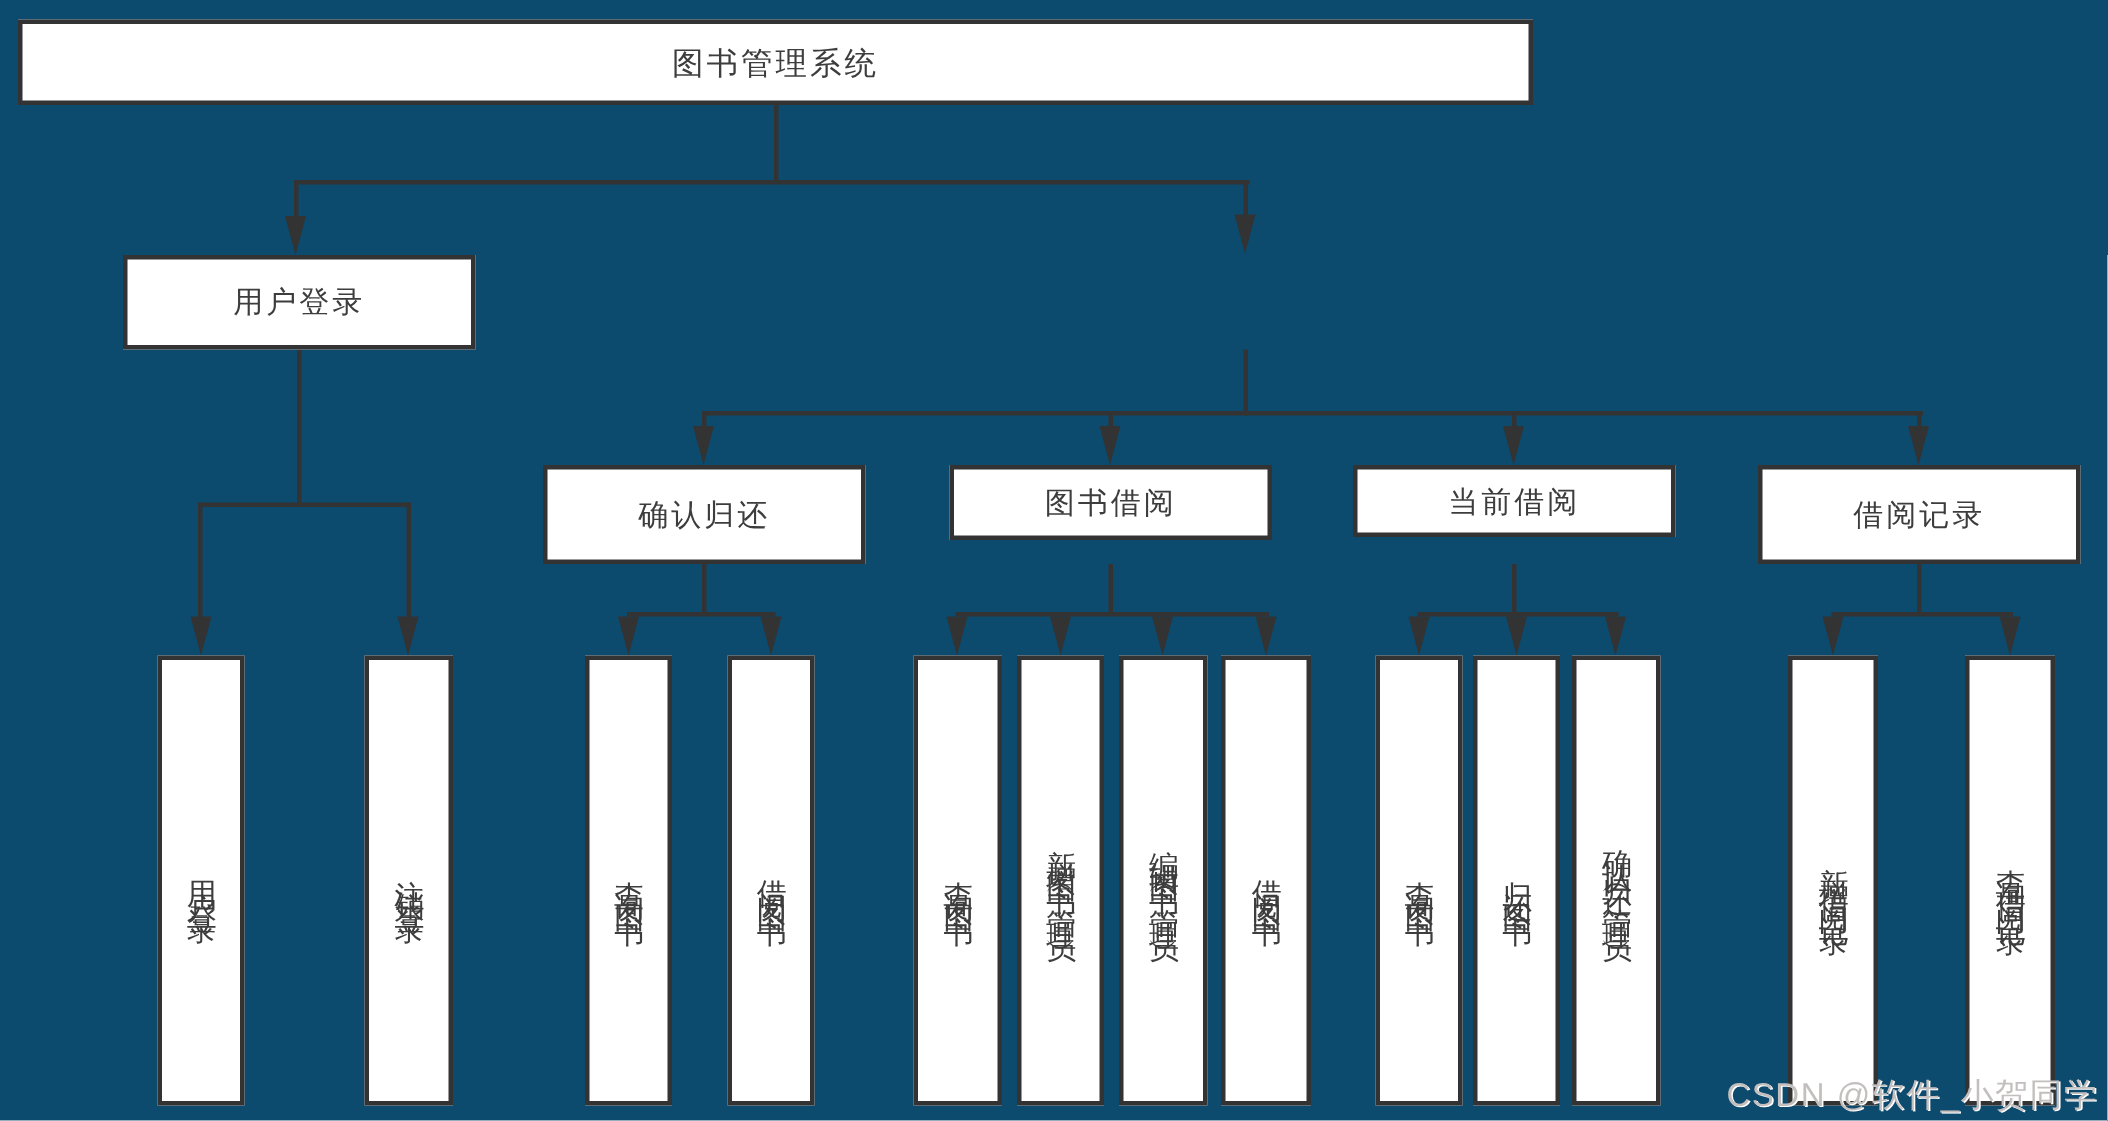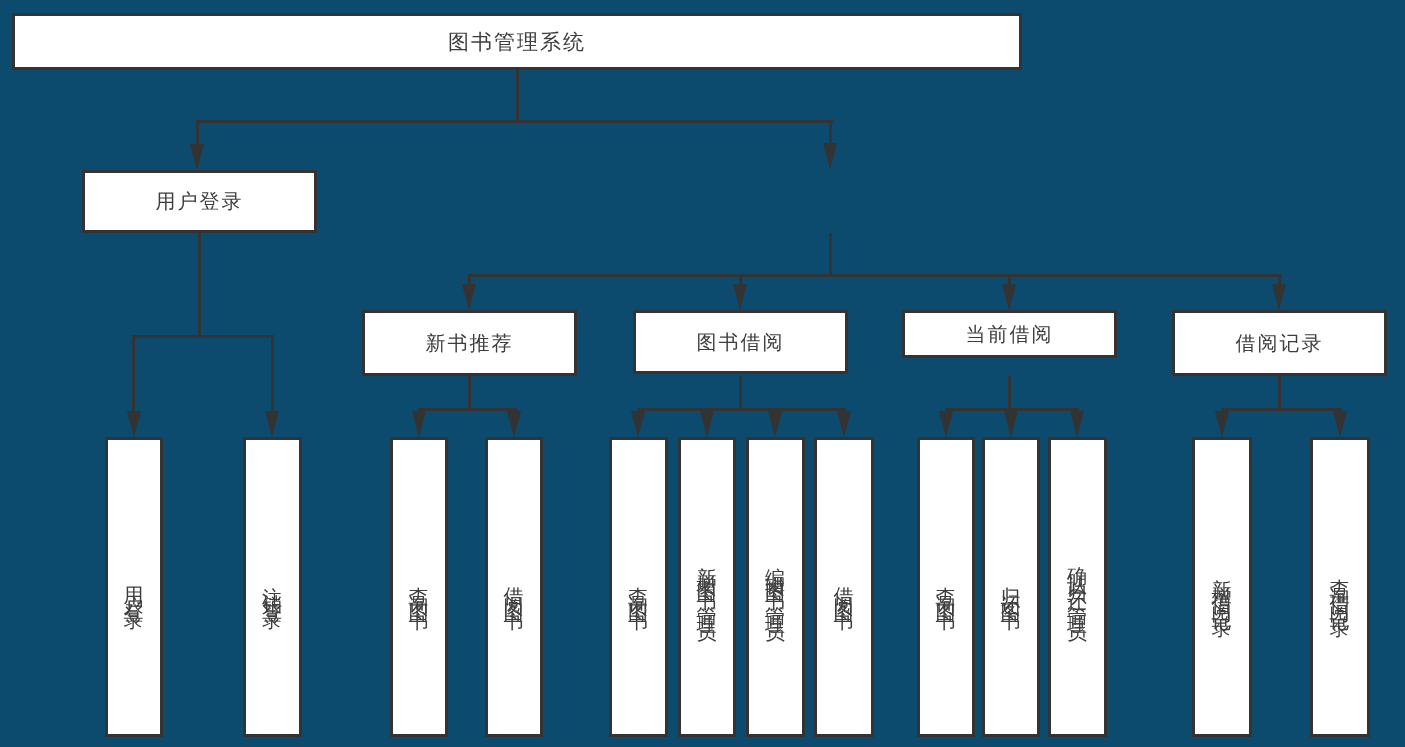--- a/index.html
+++ b/index.html
@@ -121,24 +121,24 @@
   <div class="b" style="left:12px;top:13px;width:1010px;height:57px;font-size:21px">
     <span>图书管理系统</span>
   </div>
 
   <div class="b" style="left:82px;top:170px;width:235px;height:63px">
     <span>用户登录</span>
   </div>
 
 
   <div class="b" style="left:362px;top:310px;width:215px;height:66px">
-    <span>新书推荐</span>
+    <span>确认归还</span>
   </div>
 
-  <div class="b" style="left:633px;top:310px;width:215px;height:64px">
+  <div class="b" style="left:633px;top:310px;width:215px;height:50px">
     <span>图书借阅</span>
   </div>
 
   <div class="b" style="left:902px;top:310px;width:215px;height:48px">
     <span>当前借阅</span>
   </div>
 
   <div class="b" style="left:1172px;top:310px;width:215px;height:66px">
     <span>借阅记录</span>
   </div>
@@ -180,14 +180,15 @@
     <span class="vt">确认归还（管理员）</span>
   </div>
 
   <div class="vb" style="left:1192px;width:60px">
     <span class="vt">新增借阅记录</span>
   </div>
   <div class="vb" style="left:1310px;width:60px">
     <span class="vt">查询借阅记录</span>
   </div>
 
+  <div id="watermark">CSDN @软件_小贺同学</div>
 
 </div>
 
 </body></html>

